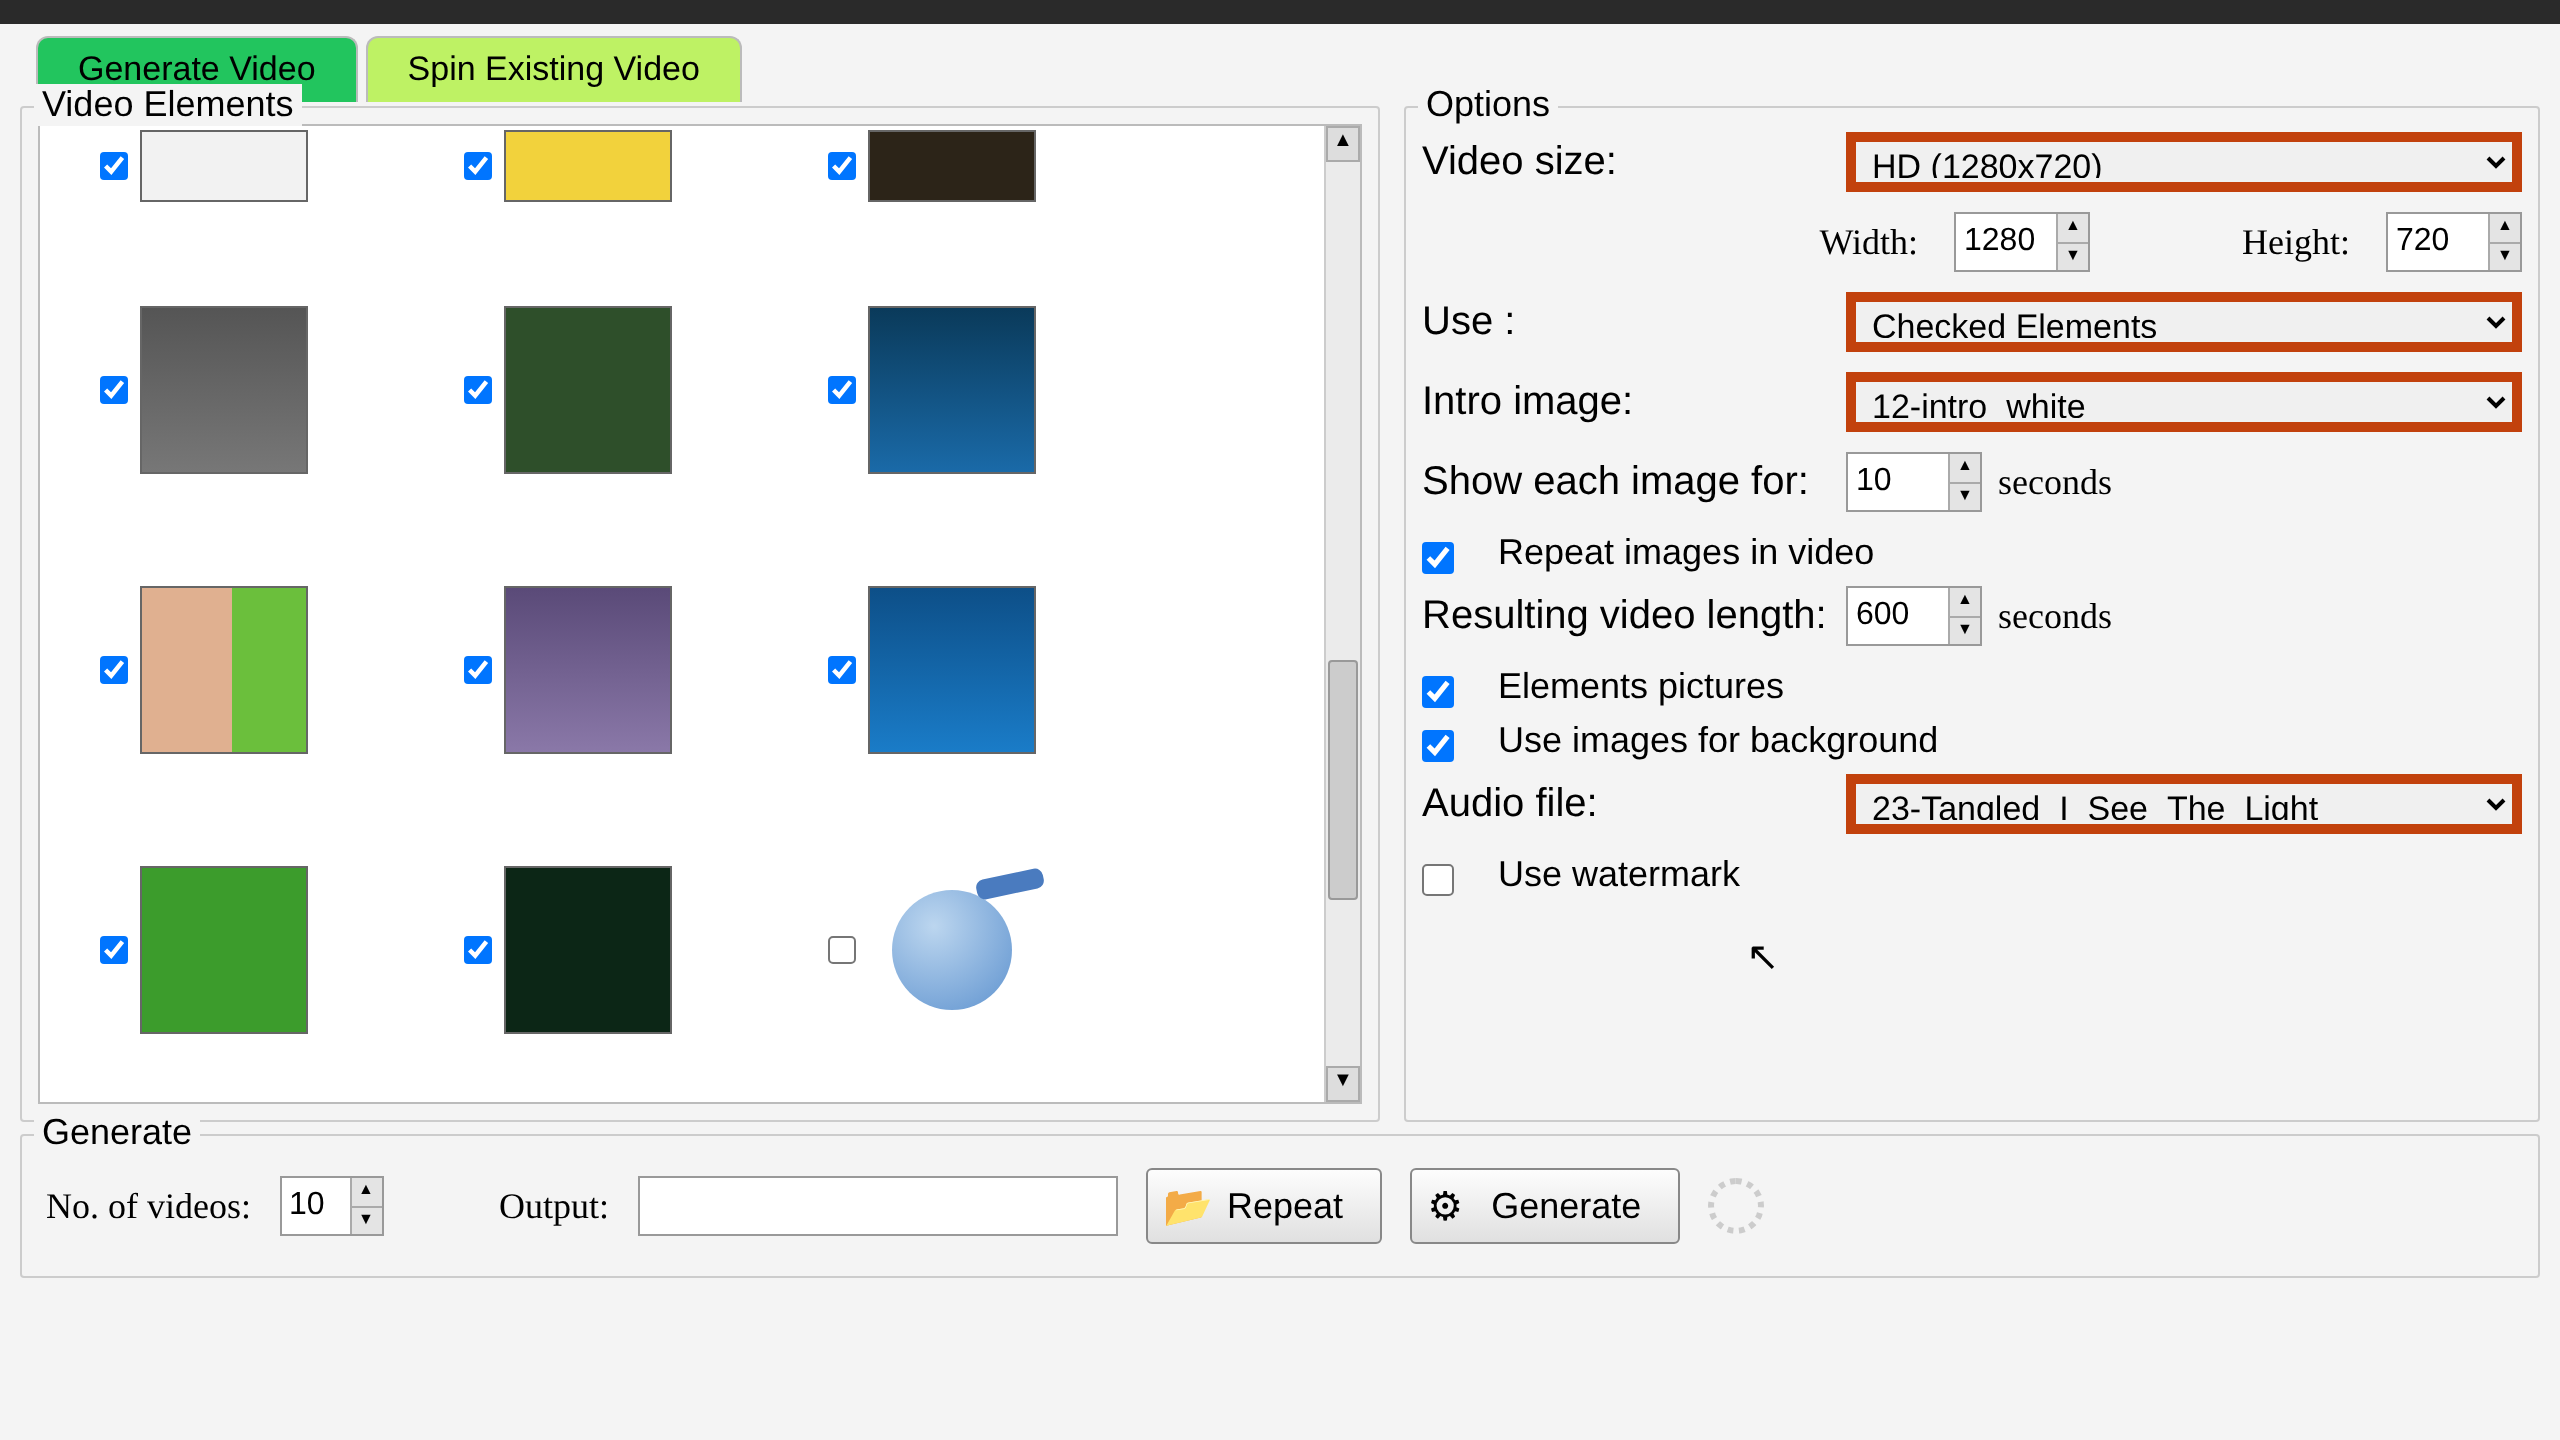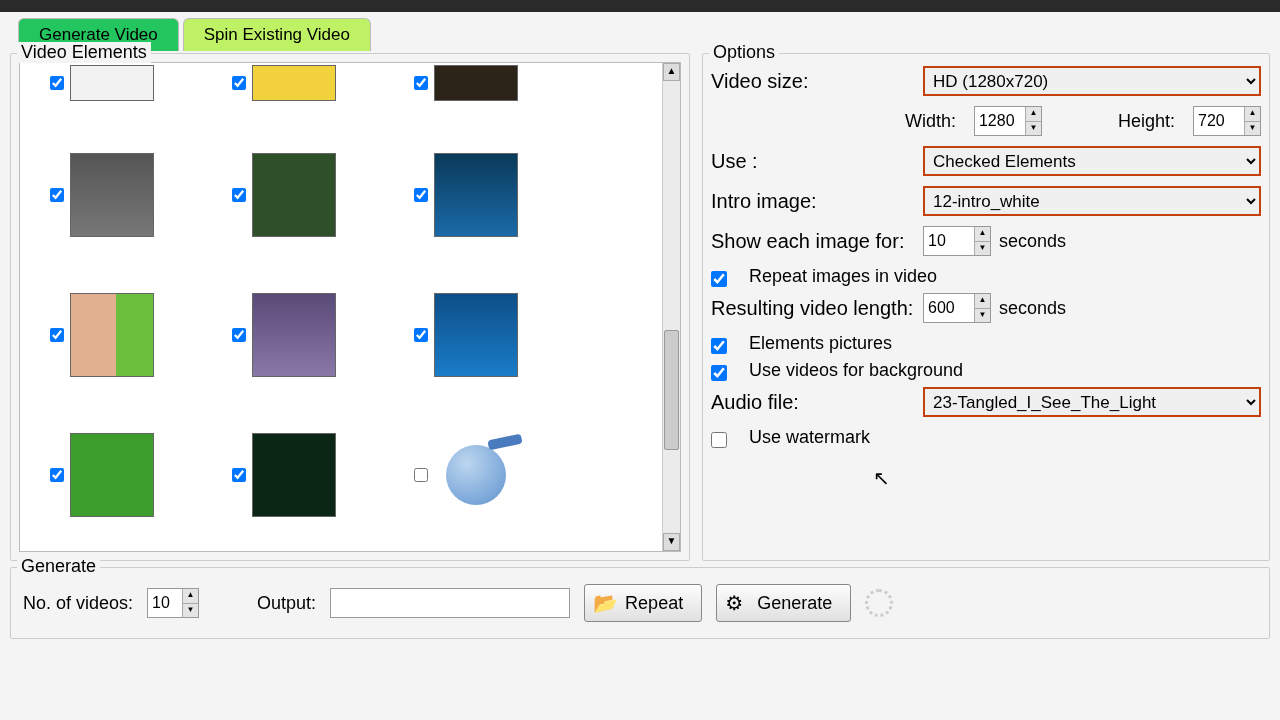--- a/index.html
+++ b/index.html
@@ -111,21 +111,21 @@
     align-items: center;
     margin: 4px 0 10px 0;
     gap: 8px;
   }
   .opt-label { flex: 0 0 204px; font-size:20px;}
   select.opt {
     flex: 1;
     height: 30px;
     font-size: 17px;
     background: #f0f0f0;
-    border: 2px solid #c2410c;
+    border: 5px solid #c2410c;
     padding: 2px 4px;
   }
   .spin {
     display: inline-flex;
     align-items: stretch;
     border: 1px solid #999;
     height: 30px;
     background:#fff;
   }
   .spin input {
@@ -137,21 +137,21 @@
   }
   .spin .arrows {
     width: 16px;
     display:flex; flex-direction:column;
     border-left:1px solid #aaa;
   }
   .spin .arrows div{ flex:1; background:#e4e4e4; font-size:8px; text-align:center; line-height:12px; border-bottom:1px solid #aaa; cursor:pointer;}
   .spin .arrows div:last-child{border-bottom:none;}
   .chk-row { display:flex; align-items:flex-end; gap:22px; font-size:18px; margin:6px 0;}
   .chk-row input { width:16px; height:16px;}
-  .sub { font-size:18px;}
+  .sub { font-size:18px;font-family:Liberation Serif, serif;}
   
   .bottom {
     margin: 6px 10px 0 10px;
   }
   .gen-row { display:flex; align-items:center; gap:14px; padding:8px 4px;}
   .out-input { width:240px; height:30px; border:1px solid #999; background:#fff;}
   button.big {
     height: 38px;
     padding: 0 18px 0 40px;
     font-size: 18px;
@@ -344,21 +344,21 @@
         </div>
       <span class="sub">seconds</span>
     </div>
 
     <div class="chk-row">
       <input type="checkbox" checked="" style="">
       <span>Elements pictures</span>
     </div>
     <div class="chk-row">
       <input type="checkbox" checked="" style="">
-      <span>Use videos for background</span>
+      <span>Use images for background</span>
     </div>
 
     <div class="opt-row">
       <span class="opt-label">Audio file:</span>
       <select class="opt"><option>23-Tangled_I_See_The_Light</option></select>
     </div>
 
     <div class="chk-row">
       <input type="checkbox" style="">
       <span>Use watermark</span>

